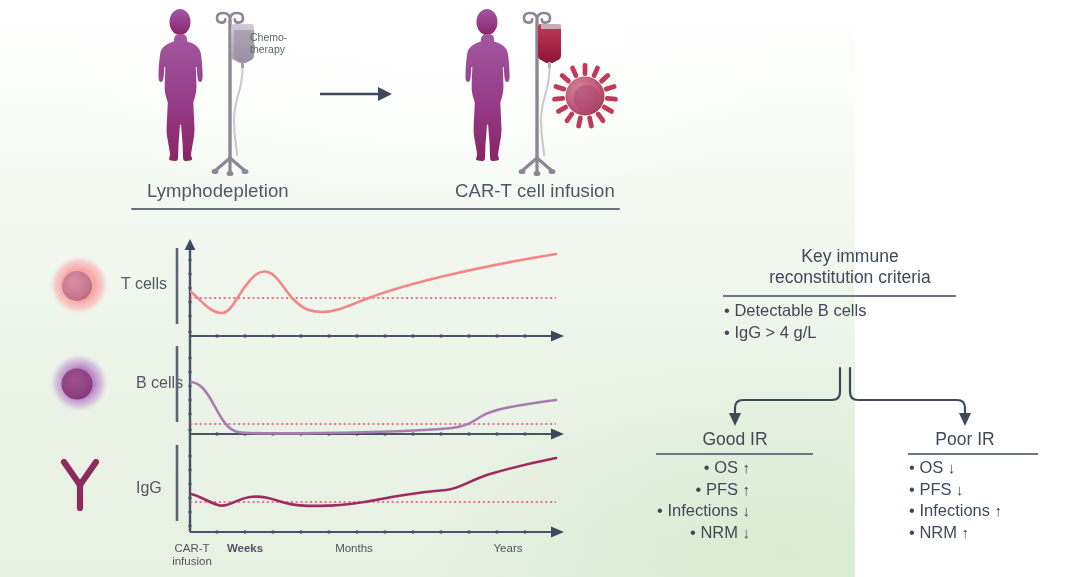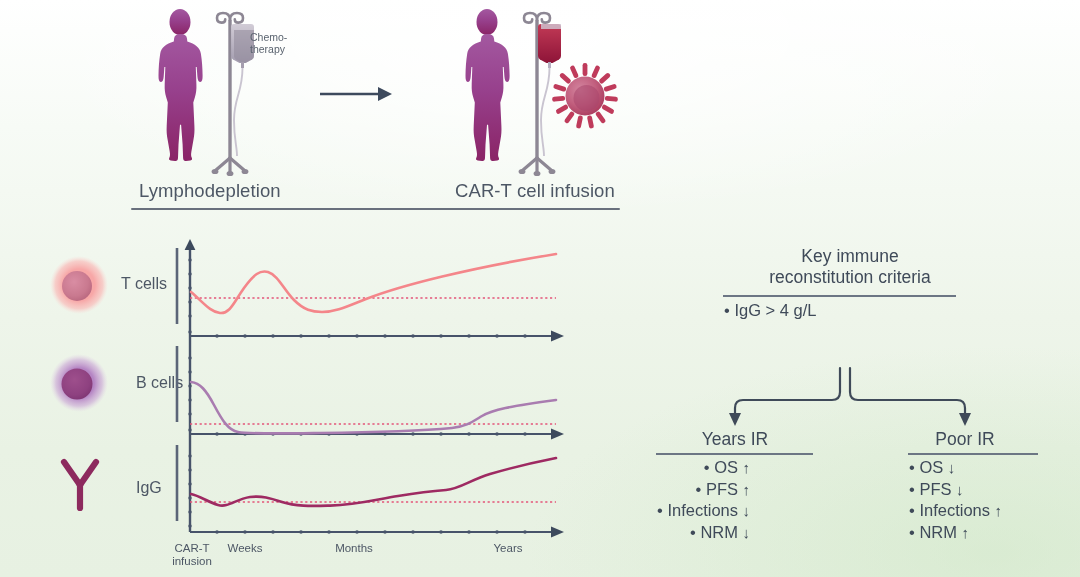--- a/index.html
+++ b/index.html
@@ -6,21 +6,21 @@
   body{
     width:1080px;height:577px;
     font-family:"Liberation Sans","DejaVu Sans",sans-serif;
     background:#ffffff;
     overflow:hidden;
     position:relative;
     color:#4a5463;
   }
   #stage{
     position:absolute;inset:0;
-    width:1080px;height:577px;
+    width:855px;height:577px;
     background:
       linear-gradient(to bottom, #ffffff 0%, #f7fbf6 22%, #eef5ea 55%, #e9f2e4 78%, #e7f1e2 100%);
   }
   #stage:before{
     content:"";position:absolute;inset:0;
     background:
       radial-gradient(ellipse 70% 45% at 50% 6%, rgba(255,255,255,0.95) 0%, rgba(255,255,255,0) 70%),
       radial-gradient(ellipse 60% 50% at 92% 96%, rgba(200,228,190,0.45) 0%, rgba(200,228,190,0) 72%);
     pointer-events:none;
   }
@@ -155,21 +155,21 @@
       <rect x="111" y="56" width="3" height="6" fill="#a49dae"></rect>
       <path d="M112.5 62 C112.5 86 104 92 104 114 C104 134 107 140 107 150" stroke="#c9c4d0" stroke-width="1.9" fill="none"></path>
     </g>
   </svg>
 
   <div class="chemo-label" style="left:250px;top:31px;">
     <span>Chemo-</span><br>
     <span>therapy</span>
   </div>
 
-  <div class="stage-label" style="left:139px;top:180px;">Lymphodepletion</div>
+  <div class="stage-label" style="left:147px;top:180px;">Lymphodepletion</div>
 
   <svg class="abs" style="left:318px;top:84px;" width="78" height="20" viewBox="0 0 78 20">
     <path d="M2 10 H62" stroke="#3d4a5d" stroke-width="2.6" fill="none"></path>
     <path d="M60 3 L74 10 L60 17 Z" fill="#3d4a5d"></path>
   </svg>
 
   <svg class="abs" style="left:437px;top:6px;" width="200" height="180" viewBox="0 0 200 180">
     <defs>
       <linearGradient id="bodyG2" x1="0" y1="0" x2="0" y2="1">
         <stop offset="0%" stop-color="#a358a0"></stop>
@@ -431,44 +431,45 @@
                C92 255.5 100 258 112 262 C126 266.6 142 266 160 265.6
                C186 265 204 260 228 256 C252 252 262 251 276 250
                C290 249 300 240 320 234 C344 227 366 222 386 218" stroke="#9e2a62" stroke-width="2.6" fill="none" stroke-linecap="round"></path>
     </g>
   </svg>
 
   <div class="axis-cap" style="left:164px;top:542px;width:56px;">
     <span>CAR-T</span><br>
     <span>infusion</span>
   </div>
-  <div class="axis-cap" style="left:220px;top:542px;width:50px;">Weeks</div>
+  <div class="axis-cap" style="left:220px;top:542px;width:50px;font-weight:bold;">Weeks</div>
   <div class="axis-cap" style="left:327px;top:542px;width:54px;">Months</div>
   <div class="axis-cap" style="left:485px;top:542px;width:46px;">Years</div>
 
   <div class="rp-title" style="left:700px;top:246px;width:300px;">
     <span>Key immune</span><br>
     <span>reconstitution criteria</span>
   </div>
   <div class="rp-rule" style="left:723px;top:295px;width:233px;"></div>
 
   <div class="rp-list" style="left:724px;top:300px;">
+    <span class="li">•&nbsp;<span>Detectable B cells</span></span>
     <span class="li">•&nbsp;<span>IgG &gt; 4 g/L</span></span>
   </div>
 
   <svg class="abs" style="left:705px;top:368px;" width="290" height="62" viewBox="0 0 290 62">
     <g stroke="#3f4a59" stroke-width="2.2" fill="none" stroke-linecap="round">
       <path d="M135 0 L135 24 Q135 32 127 32 L38 32 Q30 32 30 40 L30 46"></path>
       <path d="M145 0 L145 24 Q145 32 153 32 L252 32 Q260 32 260 40 L260 46"></path>
     </g>
     <path d="M24 45 L30 58 L36 45 Z" fill="#3f4a59"></path>
     <path d="M254 45 L260 58 L266 45 Z" fill="#3f4a59"></path>
   </svg>
 
-  <div class="rp-head" style="left:660px;top:429px;width:150px;">Years IR</div>
+  <div class="rp-head" style="left:660px;top:429px;width:150px;">Good IR</div>
   <div class="rp-rule" style="left:656px;top:453px;width:157px;"></div>
   <div class="rp-list" style="left:657px;top:457px;text-align:right;">
     <span class="li">•&nbsp;<span>OS</span>&nbsp;<span class="arrw">↑</span></span>
     <span class="li">•&nbsp;<span>PFS</span>&nbsp;<span class="arrw">↑</span></span>
     <span class="li">•&nbsp;<span>Infections</span>&nbsp;<span class="arrw">↓</span></span>
     <span class="li">•&nbsp;<span>NRM</span>&nbsp;<span class="arrw">↓</span></span>
   </div>
 
   <div class="rp-head" style="left:890px;top:429px;width:150px;">Poor IR</div>
   <div class="rp-rule" style="left:908px;top:453px;width:130px;"></div>

